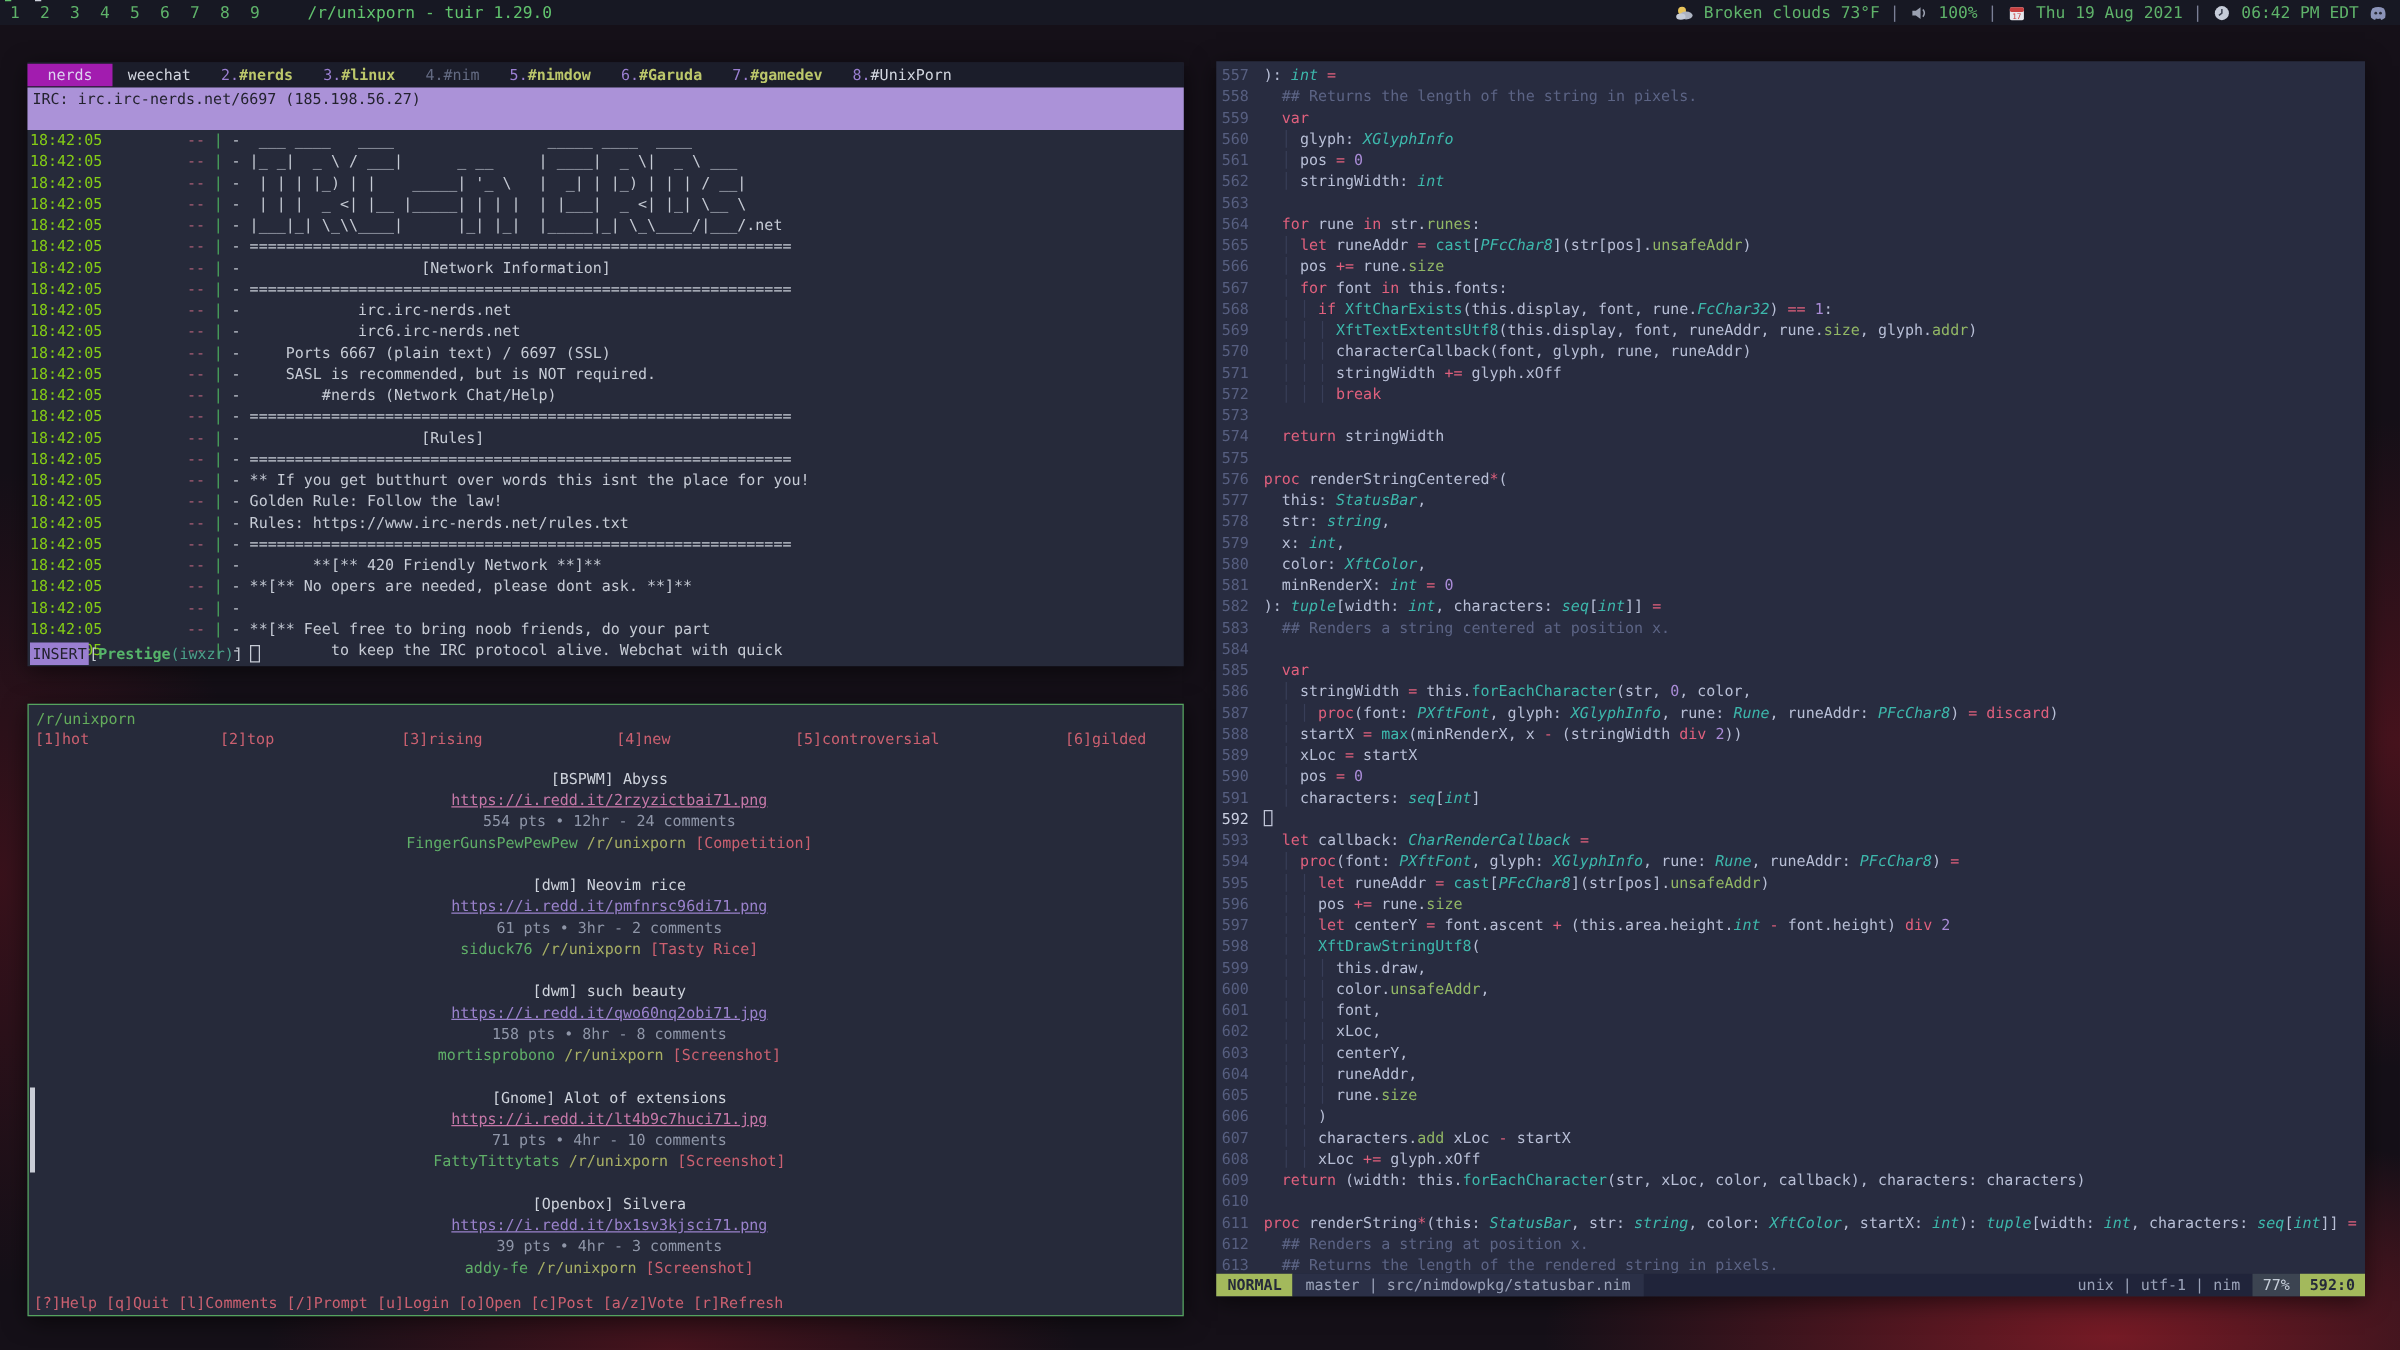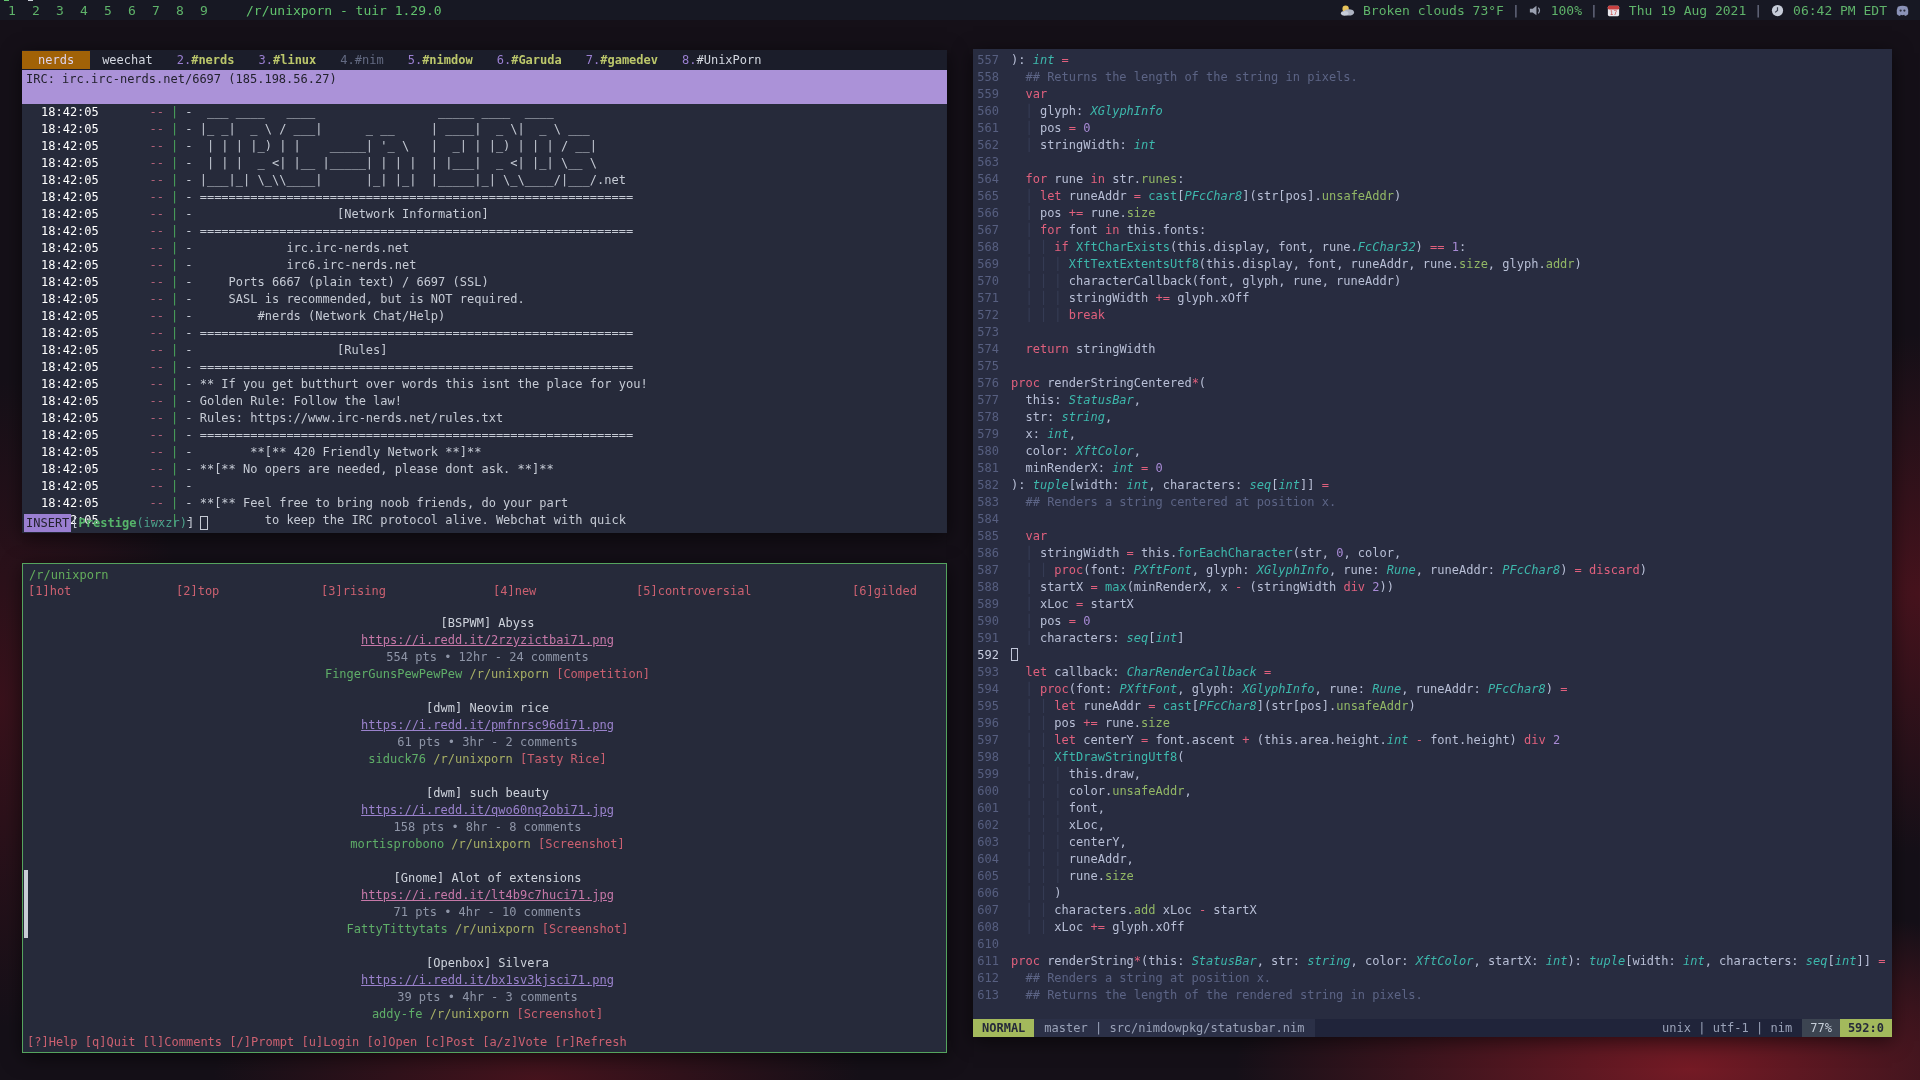--- a/index.html
+++ b/index.html
@@ -29,29 +29,29 @@
 
   
   .window { position:absolute; box-shadow:0 4px 18px rgba(0,0,0,.55); }
   #irc-window   { left:22px;  top:50px;  width:925px; height:483px; background:#262a3a; }
   #tuir-window  { left:22px;  top:563px; width:925px; height:490px; background:#262a3a; border:1px solid #55a45e; }
   #editor-window{ left:973px; top:49px;  width:919px; height:988px; background:#282c40; display:flex; flex-direction:column; }
 
   
   #irc-tabs { height:20px; background:#1b1d2a; display:flex; align-items:center; font-size:12px; gap:0; }
   .irc-tab { padding:2px 12px; white-space:pre; cursor:pointer; }
-  .irc-tab.active { background:#a16207; color:#ddd4f0; padding:2px 16px; }
+  .irc-tab.active { background:#a21caf; color:#ddd4f0; padding:2px 16px; }
   .irc-tab .tnum { color:#9a7fd1; }
   .irc-tab.hot .tlab { color:#bcc76b; font-weight:bold; }
   .irc-tab.plain .tlab { color:#d3d7e0; }
   .irc-tab.dim .tnum, .irc-tab.dim .tlab { color:#636a82; }
   #irc-titlebar { height:34px; background:#ab92d8; color:#23222e; font-size:12px; line-height:18px; padding-left:4px; }
   #irc-messages { font-size:12px; }
   .irc-row { display:flex; height:17px; line-height:17px; white-space:pre; }
-  .irc-time { width:68px; padding-left:19px; color:#ffffff; }
+  .irc-time { width:68px; padding-left:2px; color:#84cc16; }
   .irc-prefix { width:74px; text-align:right; color:#b06078; }
   .irc-bar { margin:0 7px; color:#4aa65c; }
   .irc-text { color:#c6cbd5; }
   #irc-input { position:absolute; left:0; bottom:1px; height:18px; line-height:18px; font-size:12px; display:flex; padding-left:2px; }
   #irc-mode { background:#9a7fd1; color:#23222e; padding:0 2px; }
   .inp-b { color:#c6cbd5; }
   #irc-nick { color:#56b46a; font-weight:bold; }
   #irc-ident { color:#4ba08a; }
   #irc-cursor { width:8px; height:14px; border:1px solid #c6cbd5; margin-left:6px; margin-top:2px; }
 
@@ -297,20 +297,21 @@
       <div class="cl"><span class="ln">599</span><code><span class="tk-d">  </span><span class="tk-gd">│ </span><span class="tk-gd">│ </span><span class="tk-gd">│ </span><span class="tk-d">this.draw,</span></code></div>
       <div class="cl"><span class="ln">600</span><code><span class="tk-d">  </span><span class="tk-gd">│ </span><span class="tk-gd">│ </span><span class="tk-gd">│ </span><span class="tk-d">color.</span><span class="tk-g">unsafeAddr</span><span class="tk-d">,</span></code></div>
       <div class="cl"><span class="ln">601</span><code><span class="tk-d">  </span><span class="tk-gd">│ </span><span class="tk-gd">│ </span><span class="tk-gd">│ </span><span class="tk-d">font,</span></code></div>
       <div class="cl"><span class="ln">602</span><code><span class="tk-d">  </span><span class="tk-gd">│ </span><span class="tk-gd">│ </span><span class="tk-gd">│ </span><span class="tk-d">xLoc,</span></code></div>
       <div class="cl"><span class="ln">603</span><code><span class="tk-d">  </span><span class="tk-gd">│ </span><span class="tk-gd">│ </span><span class="tk-gd">│ </span><span class="tk-d">centerY,</span></code></div>
       <div class="cl"><span class="ln">604</span><code><span class="tk-d">  </span><span class="tk-gd">│ </span><span class="tk-gd">│ </span><span class="tk-gd">│ </span><span class="tk-d">runeAddr,</span></code></div>
       <div class="cl"><span class="ln">605</span><code><span class="tk-d">  </span><span class="tk-gd">│ </span><span class="tk-gd">│ </span><span class="tk-gd">│ </span><span class="tk-d">rune.</span><span class="tk-g">size</span></code></div>
       <div class="cl"><span class="ln">606</span><code><span class="tk-d">  </span><span class="tk-gd">│ </span><span class="tk-gd">│ </span><span class="tk-d">)</span></code></div>
       <div class="cl"><span class="ln">607</span><code><span class="tk-d">  </span><span class="tk-gd">│ </span><span class="tk-gd">│ </span><span class="tk-d">characters.</span><span class="tk-g">add</span><span class="tk-d"> xLoc </span><span class="tk-o">-</span><span class="tk-d"> startX</span></code></div>
       <div class="cl"><span class="ln">608</span><code><span class="tk-d">  </span><span class="tk-gd">│ </span><span class="tk-gd">│ </span><span class="tk-d">xLoc </span><span class="tk-o">+=</span><span class="tk-d"> glyph.xOff</span></code></div>
+      <div class="cl"><span class="ln">609</span><code><span class="tk-d">  </span><span class="tk-k">return</span><span class="tk-d"> (width: this.</span><span class="tk-f">forEachCharacter</span><span class="tk-d">(str, xLoc, color, callback), characters: characters)</span></code></div>
       <div class="cl"><span class="ln">610</span><code></code></div>
       <div class="cl"><span class="ln">611</span><code><span class="tk-k">proc</span><span class="tk-d"> renderString</span><span class="tk-o">*</span><span class="tk-d">(this: </span><span class="tk-t">StatusBar</span><span class="tk-d">, str: </span><span class="tk-t">string</span><span class="tk-d">, color: </span><span class="tk-t">XftColor</span><span class="tk-d">, startX: </span><span class="tk-t">int</span><span class="tk-d">): </span><span class="tk-t">tuple</span><span class="tk-d">[width: </span><span class="tk-t">int</span><span class="tk-d">, characters: </span><span class="tk-t">seq</span><span class="tk-d">[</span><span class="tk-t">int</span><span class="tk-d">]] </span><span class="tk-o">=</span></code></div>
       <div class="cl"><span class="ln">612</span><code><span class="tk-d">  </span><span class="tk-c">## Renders a string at position x.</span></code></div>
       <div class="cl"><span class="ln">613</span><code><span class="tk-d">  </span><span class="tk-c">## Returns the length of the rendered string in pixels.</span></code></div>
     </div>
   <div id="statusline">
     <span class="sl-mode">NORMAL</span>
     <span class="sl-file"><span>master</span> <span>|</span> <span>src/nimdowpkg/statusbar.nim</span></span>
     <span class="sl-right">
       <span class="sl-info"><span>unix</span> <span>|</span> <span>utf-1</span> <span>|</span> <span>nim</span></span>

